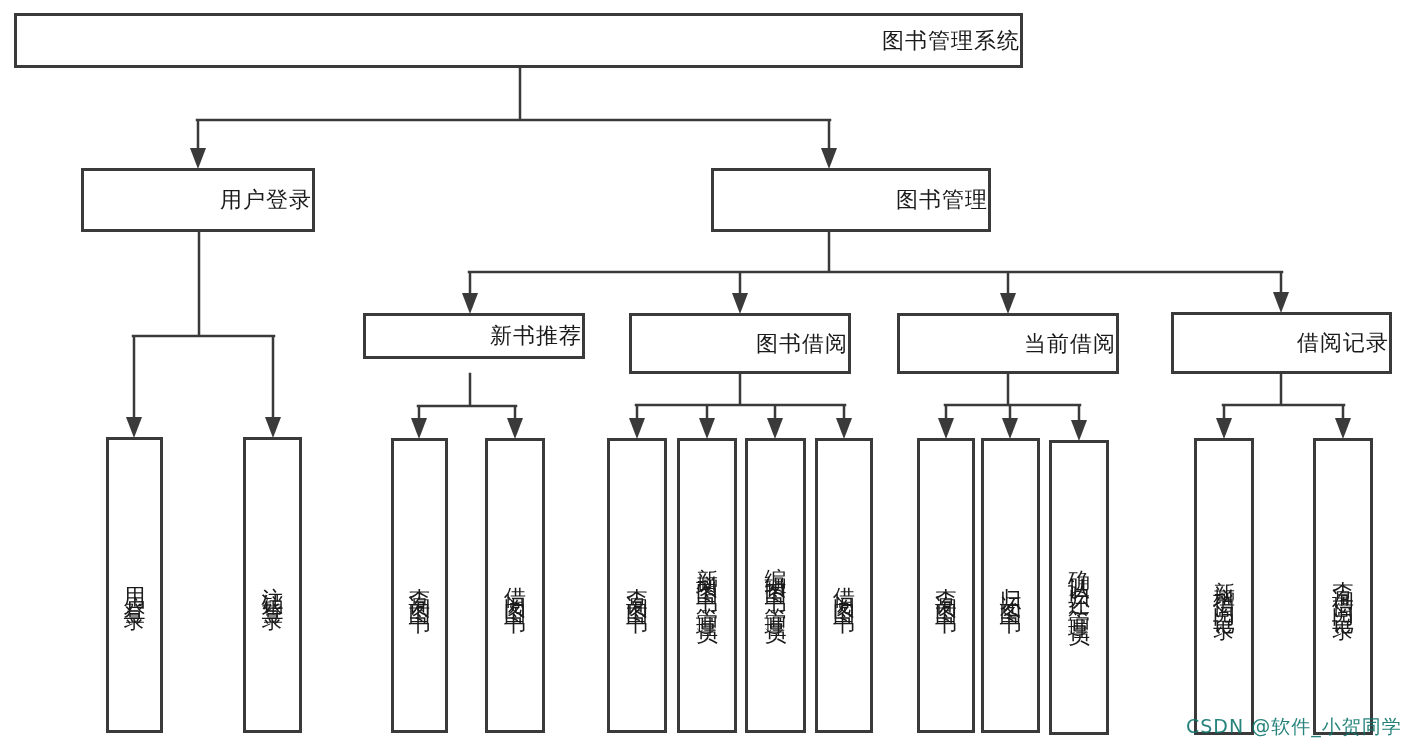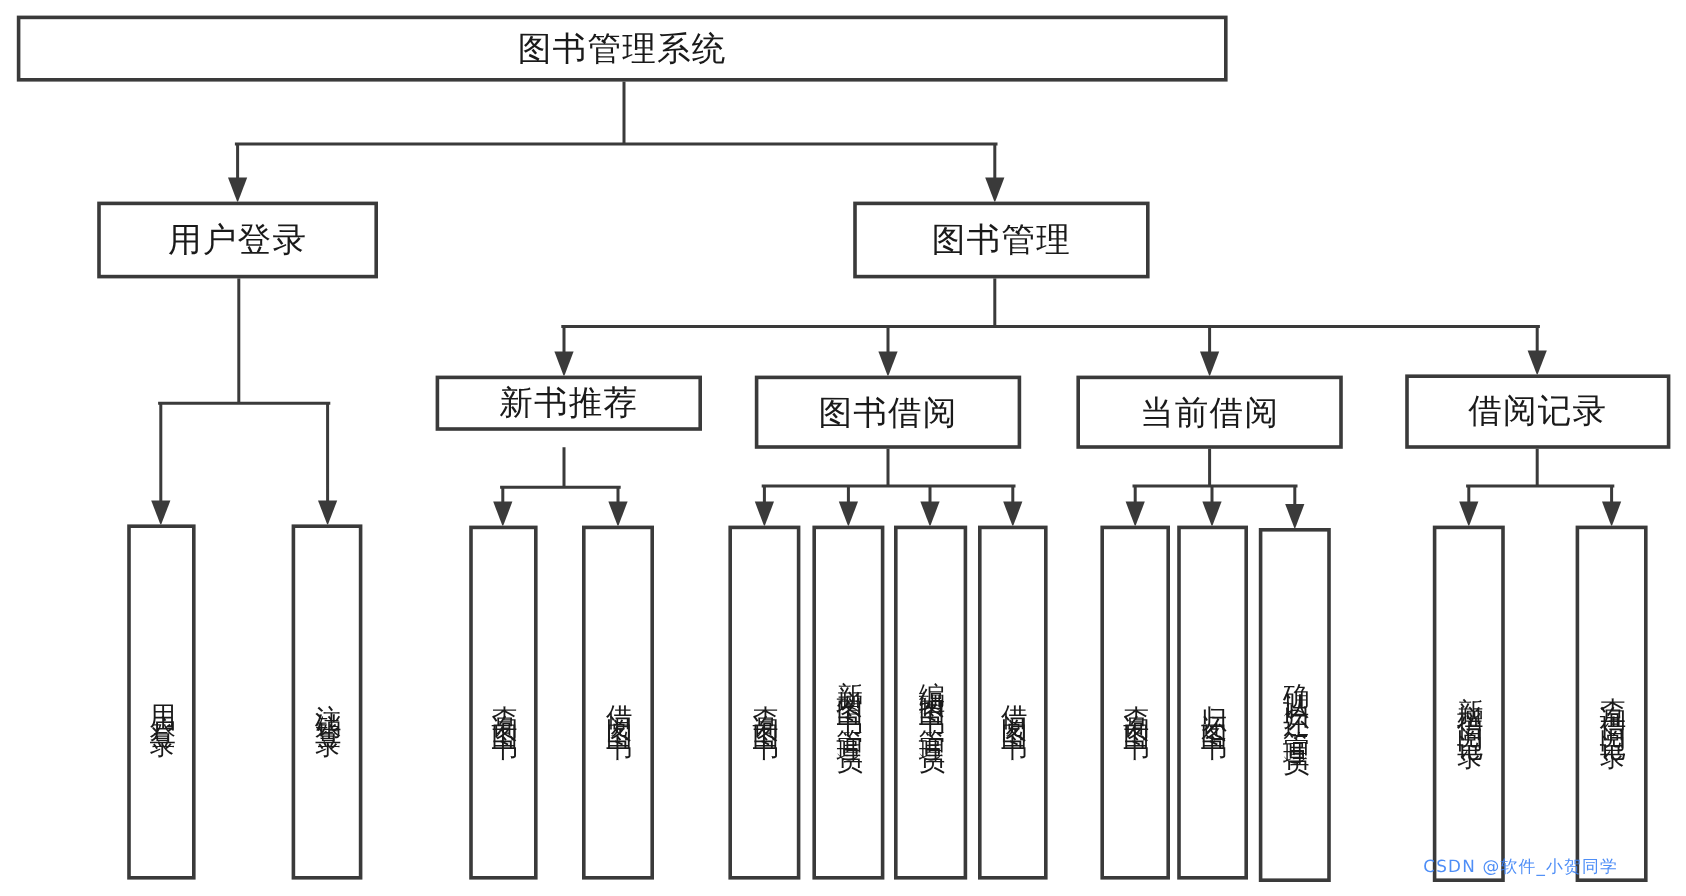--- a/index.html
+++ b/index.html
@@ -7,38 +7,38 @@
     position:relative;
     width:1405px;height:747px;
     background:#ffffff;
     font-family:"DejaVu Sans","Liberation Sans",sans-serif;
     overflow:hidden;
   }
   svg.connectors{position:absolute;left:0;top:0;width:1405px;height:747px;}
   .hbox{
     position:absolute;box-sizing:border-box;
     border:3px solid #3a3a3a;background:#ffffff;
-    display:flex;align-items:center;justify-content:center;
-    font-size:28px;color:#1a1a1a;letter-spacing:1px;
+    display:flex;align-items:center;justify-content:flex-end;
+    font-size:22px;color:#1a1a1a;letter-spacing:1px;
     z-index:2;
   }
   .vbox{
     position:absolute;box-sizing:border-box;
     border:3px solid #3a3a3a;background:#ffffff;
     display:flex;align-items:center;justify-content:center;
     color:#1a1a1a;z-index:2;
   }
   .vtext{
     writing-mode:vertical-lr;
     font-size:22px;letter-spacing:8px;line-height:1.1;
     white-space:nowrap;
   }
   .watermark{
     position:absolute;left:1186px;top:714px;
-    font-size:14px;color:#3b82f6;opacity:.9;
+    font-size:19px;color:#0f766e;opacity:.9;
     letter-spacing:1px;white-space:nowrap;z-index:3;
   }
 </style>
 </head>
 <body>
 
 <div class="canvas">
 
   <svg class="connectors" viewBox="0 0 1405 747" xmlns="http://www.w3.org/2000/svg">
     <path fill="none" stroke="#3a3a3a" stroke-width="2.5" stroke-linecap="square" d="M520 68 V120 M197 120 H830 M198 120 V150 M829 120 V150
@@ -71,21 +71,21 @@
     </g>
   </svg>
 
   <div class="hbox" style="left:14px;top:13px;width:1009px;height:55px">
     <span>图书管理系统</span>
   </div>
 
   <div class="hbox" style="left:81px;top:168px;width:234px;height:64px">
     <span>用户登录</span>
   </div>
-  <div class="hbox" style="left:711px;top:168px;width:247px;height:64px">
+  <div class="hbox" style="left:711px;top:168px;width:280px;height:64px">
     <span>图书管理</span>
   </div>
 
   <div class="hbox" style="left:363px;top:313px;width:222px;height:46px">
     <span>新书推荐</span>
   </div>
   <div class="hbox" style="left:629px;top:313px;width:222px;height:61px">
     <span>图书借阅</span>
   </div>
   <div class="hbox" style="left:897px;top:313px;width:222px;height:61px">

